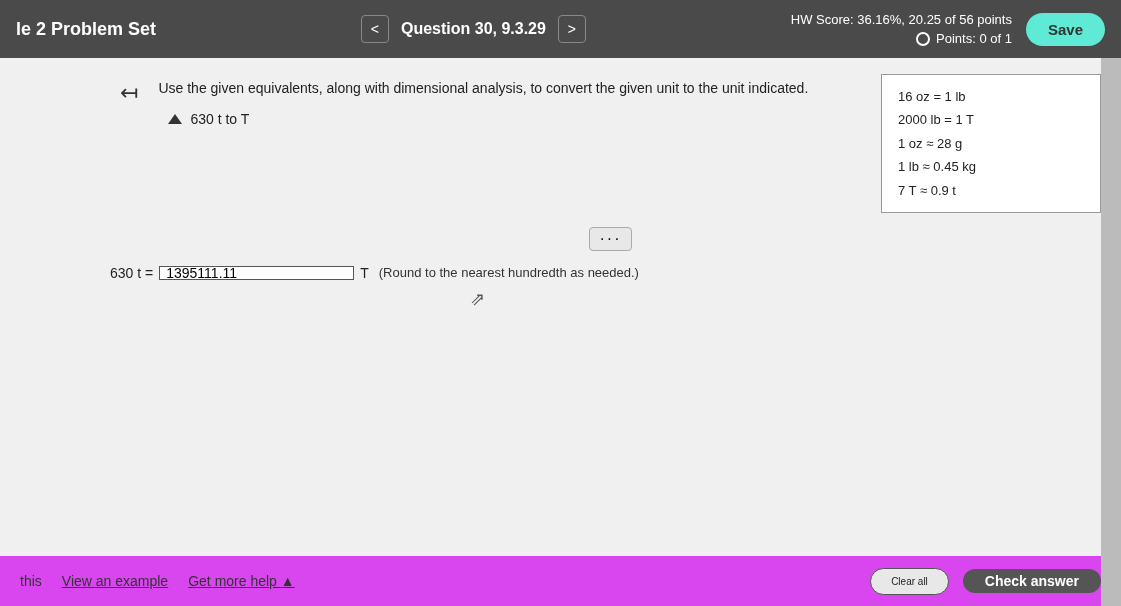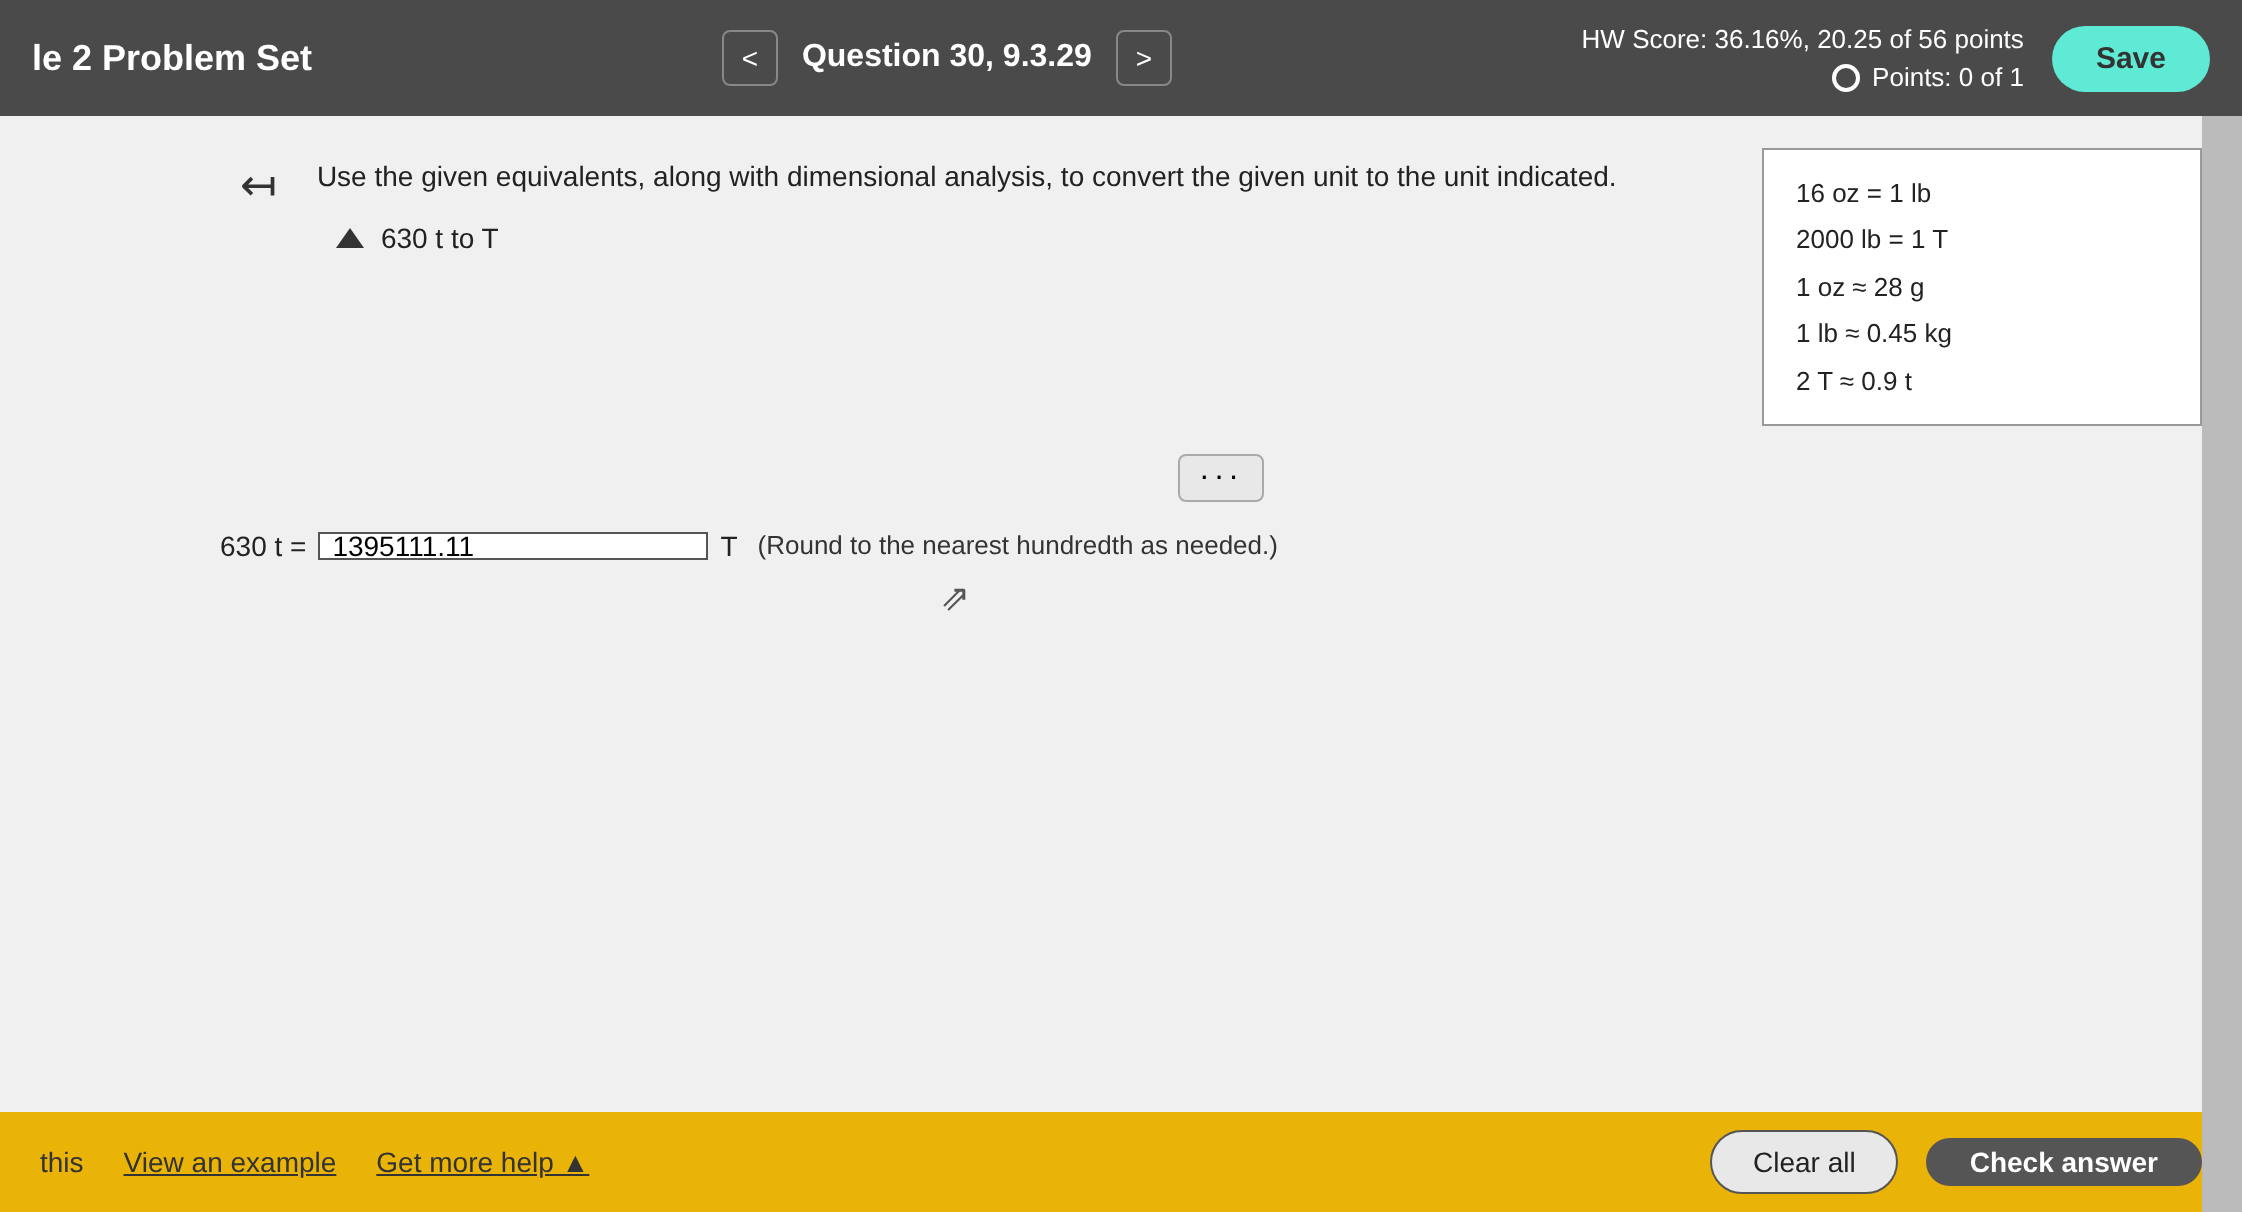--- a/index.html
+++ b/index.html
@@ -198,21 +198,21 @@
     }
 
     .answer-note {
       font-size: 13px;
       color: #333;
       margin-left: 4px;
     }
 
     
     .bottom-toolbar {
-      background: #eab308;
+      background: #d946ef;
       height: 50px;
       display: flex;
       align-items: center;
       justify-content: space-between;
       padding: 0 20px;
       position: absolute;
       bottom: 0;
       left: 0;
       right: 0;
     }
@@ -240,21 +240,21 @@
       display: flex;
       align-items: center;
       gap: 14px;
     }
 
     .clear-all-btn {
       border: 1px solid #555;
       background: #e8e8e8;
       border-radius: 20px;
       padding: 7px 20px;
-      font-size: 14px;
+      font-size: 10px;
       cursor: pointer;
       color: #222;
     }
 
     .check-answer-btn {
       border: none;
       background: #555;
       border-radius: 20px;
       padding: 4px 22px;
       font-size: 14px;
@@ -341,21 +341,21 @@
         <span class="triangle-up"></span>
         <span>630 t to T</span>
       </div>
     </div>
 
     <div class="reference-box">
       <div>16 oz = 1 lb</div>
       <div>2000 lb = 1 T</div>
       <div>1 oz ≈ 28 g</div>
       <div>1 lb ≈ 0.45 kg</div>
-      <div>2 T ≈ 0.9 t</div>
+      <div>7 T ≈ 0.9 t</div>
     </div>
   </div>
 
   <div class="dots-area" style="margin-left:100px;">
     <button class="dots-btn">···</button>
   </div>
 
   <div class="answer-area">
     <div class="answer-line">
       <span>630 t =</span>

